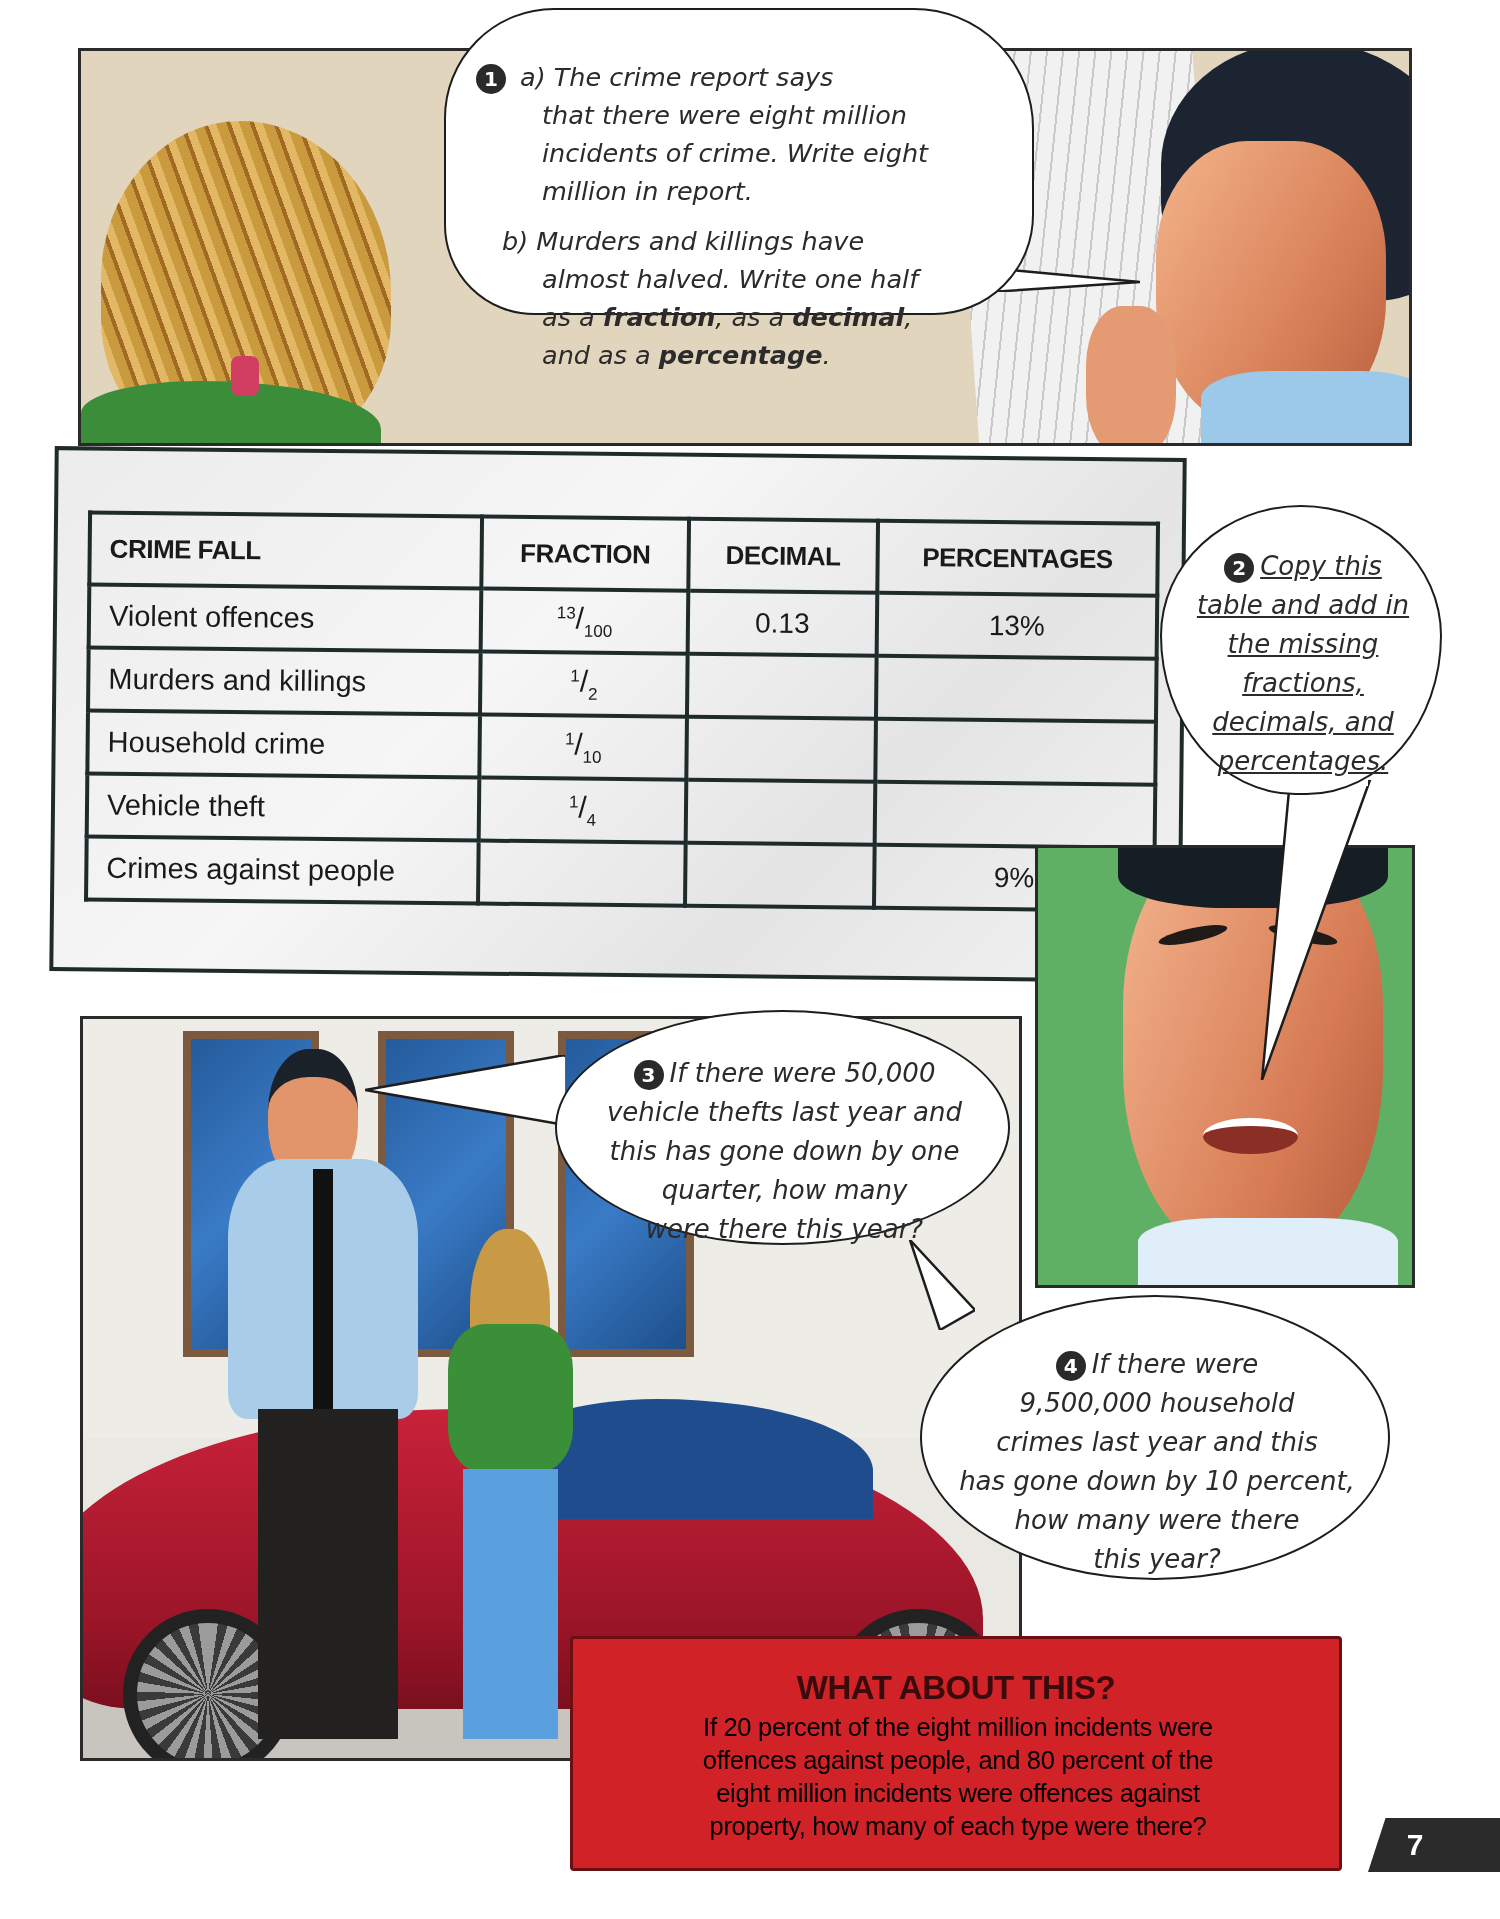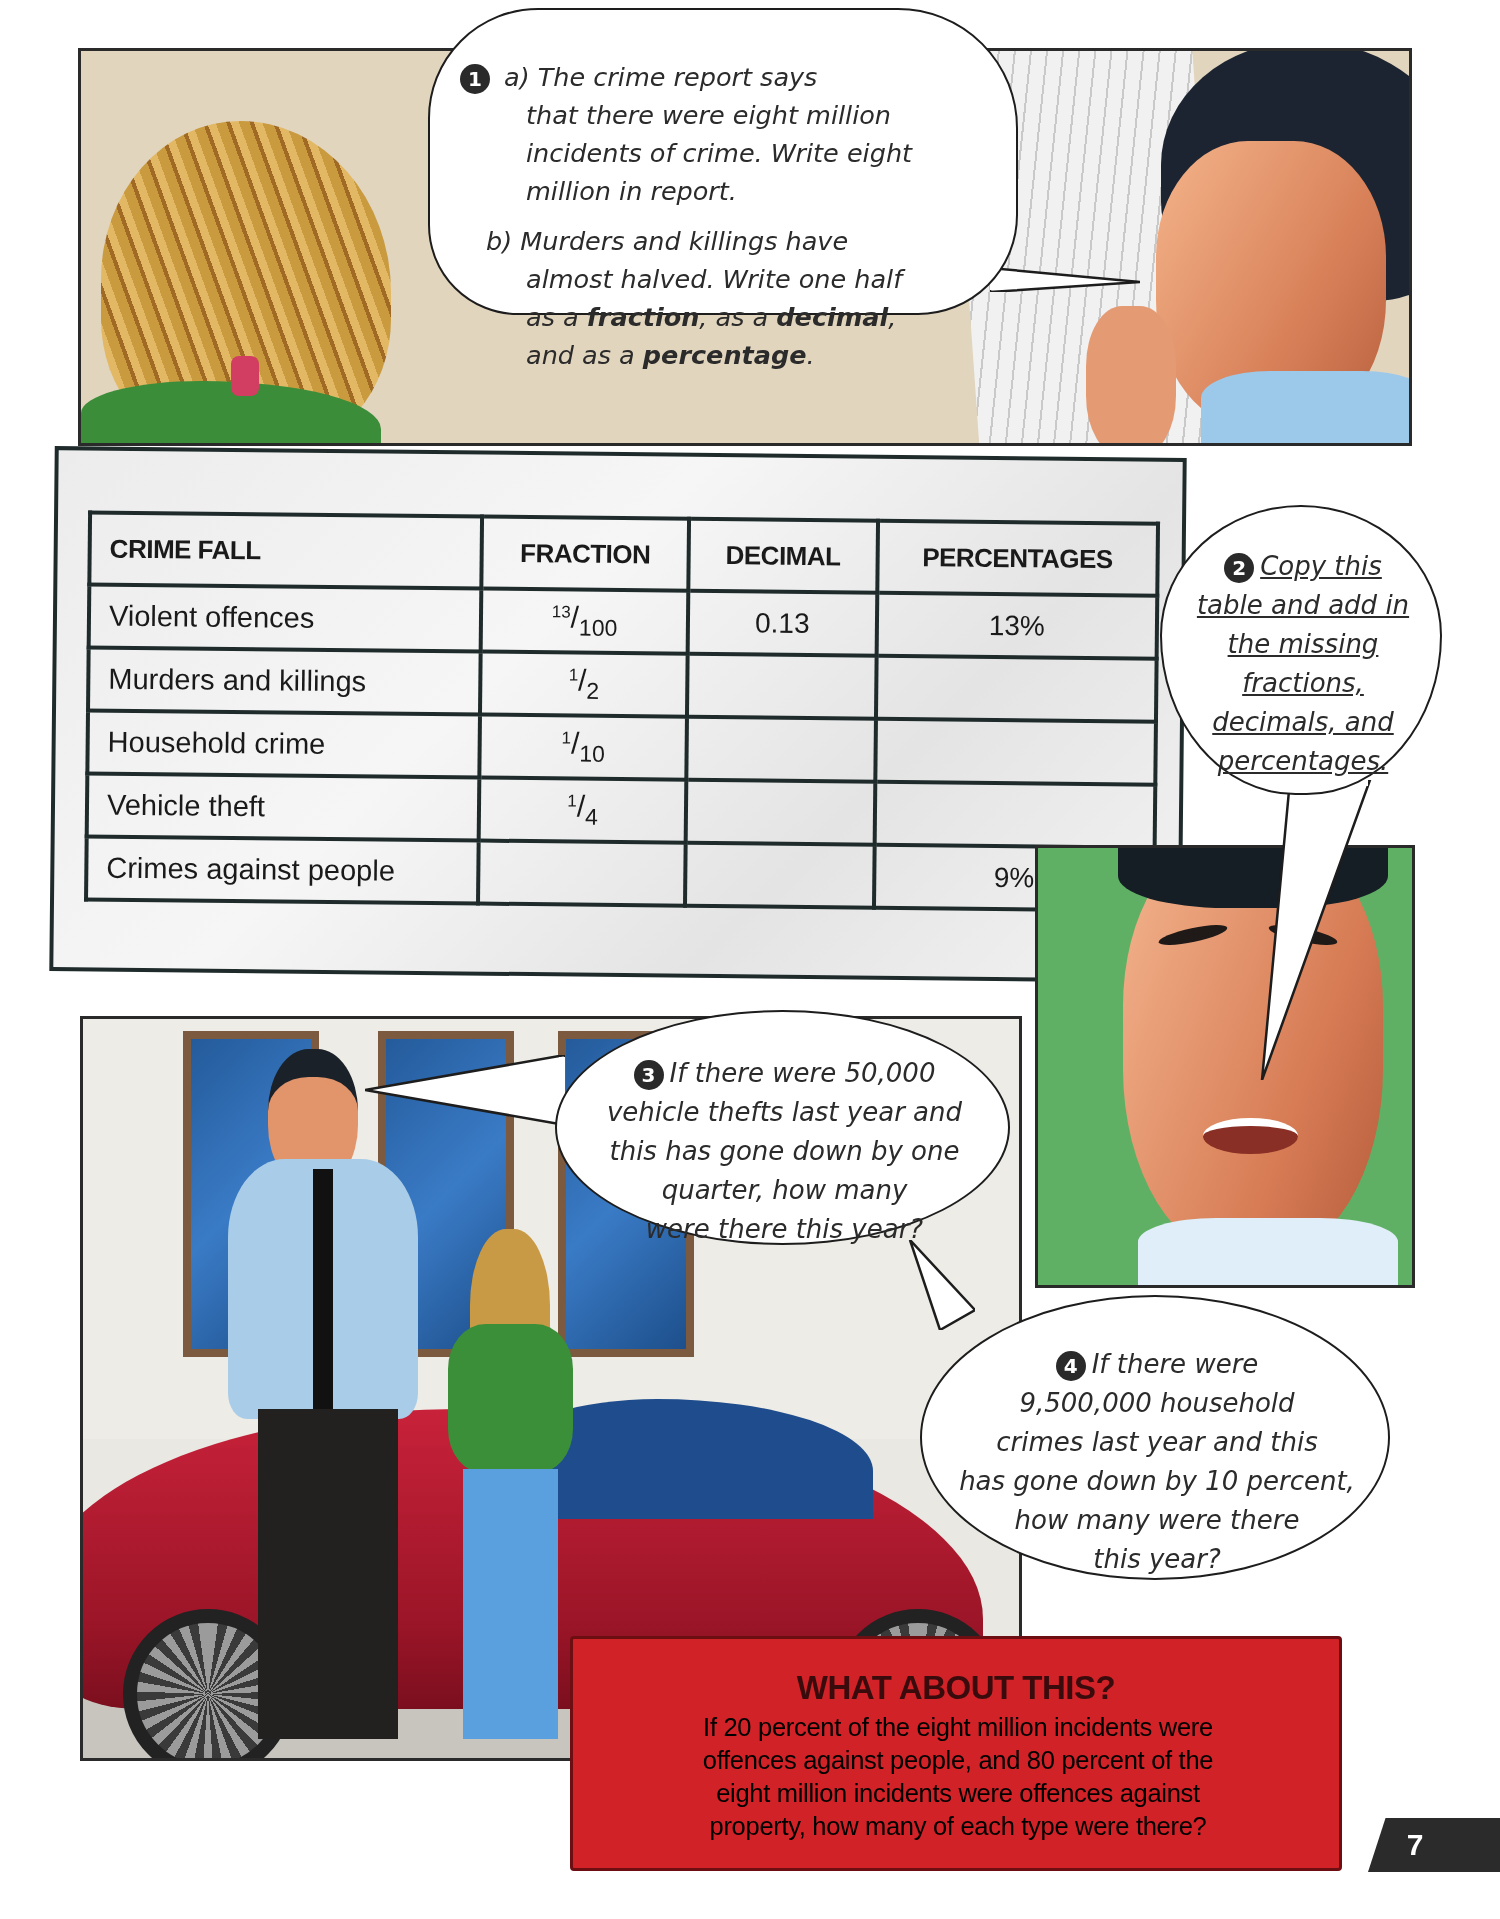--- a/index.html
+++ b/index.html
@@ -18,38 +18,38 @@
   .girl-hair1 { position:absolute; left:20px; top:70px; width:290px; height:330px; border-radius:48% 52% 40% 40%;
      background:repeating-linear-gradient(70deg,#c99a3e 0 10px,#a06a25 10px 14px,#e2b864 14px 22px); }
   .girl-shirt1 { position:absolute; left:0; top:330px; width:300px; height:80px; background:#3c8d3a; border-radius:40% 60% 0 0; }
   .girl-tie1 { position:absolute; left:150px; top:305px; width:28px; height:40px; background:#d23d62; border-radius:8px; }
   .paper1 { position:absolute; left:885px; top:-10px; width:240px; height:420px; background:repeating-linear-gradient(100deg,#f1f1f1 0 14px,#c9c9c9 14px 16px); transform:rotate(-4deg); }
   .man-hair1 { position:absolute; left:1080px; top:-10px; width:300px; height:260px; background:#1b2430; border-radius:50% 55% 30% 40%; }
   .man-face1 { position:absolute; left:1075px; top:90px; width:230px; height:290px; background:linear-gradient(120deg,#f4b48a,#d9825a 60%,#b8603e); border-radius:40% 40% 45% 45%; }
   .man-shirt1 { position:absolute; left:1120px; top:320px; width:230px; height:90px; background:#9cc9ea; border-radius:30% 30% 0 0; }
   .hand1 { position:absolute; left:1005px; top:255px; width:90px; height:150px; background:#e49b74; border-radius:40%; }
 
-  #b1 { left:428px; top:8px; width:590px; height:307px; border-radius:110px 120px 100px 90px; }
+  #b1 { left:444px; top:8px; width:590px; height:307px; border-radius:110px 120px 100px 90px; }
   #b1 .txt { position:absolute; left:30px; top:48px; width:540px; font-size:25.5px; line-height:38px; }
   #b1 .ind { padding-left:66px; display:block; }
   #b1 .b-part { display:block; margin-top:12px; padding-left:26px; text-indent:-0px; }
   .tail1 { position:absolute; left:990px; top:268px; width:150px; height:24px; }
 
   
   #frame { left:52px; top:452px; width:1132px; height:525px; background:linear-gradient(135deg,#ececec,#f6f6f6 40%,#e4e4e4 70%,#f3f3f3);
            border:4px solid #1f2b2b; box-sizing:border-box; transform:rotate(0.6deg); }
   table.crime { position:absolute; left:30px; top:60px; width:1072px; border-collapse:collapse; }
   table.crime th, table.crime td { border:4px solid #1f2b2b; height:63px; padding:0 18px; box-sizing:border-box;
       font-family:"Liberation Sans", sans-serif; color:#1a1a1a; }
   table.crime th { font-size:26px; font-weight:bold; letter-spacing:-0.5px; height:72px; }
   table.crime th.first { text-align:left; }
   table.crime td { font-size:28px; text-align:center; }
   table.crime td.label { text-align:left; width:392px; font-size:29px; }
   .frac sup { font-size:17px; vertical-align:10px; }
-  .frac sub { font-size:23px; vertical-align:-8px; }
+  .frac sub { font-size:17px; vertical-align:-8px; }
   .frac .sl { font-size:30px; }
 
   #b2 { left:1160px; top:505px; width:282px; height:290px; border-radius:50% 50% 48% 48% / 45% 45% 55% 55%; }
   #b2 .txt { position:absolute; left:10px; top:40px; width:262px; text-align:center; font-size:26px; line-height:39px;text-decoration:underline; }
   .tail2 { position:absolute; left:1260px; top:780px; width:150px; height:300px; }
 
   
   #p2 { left:1035px; top:845px; width:380px; height:443px; background:#5fb064; }
   .face2 { position:absolute; left:85px; top:-10px; width:260px; height:420px; background:linear-gradient(110deg,#f3b48d,#d77c55 65%,#b55c3b); border-radius:40% 40% 45% 45%; }
   .hair2 { position:absolute; left:80px; top:-20px; width:270px; height:80px; background:#151d25; border-radius:0 0 40% 40%; }

